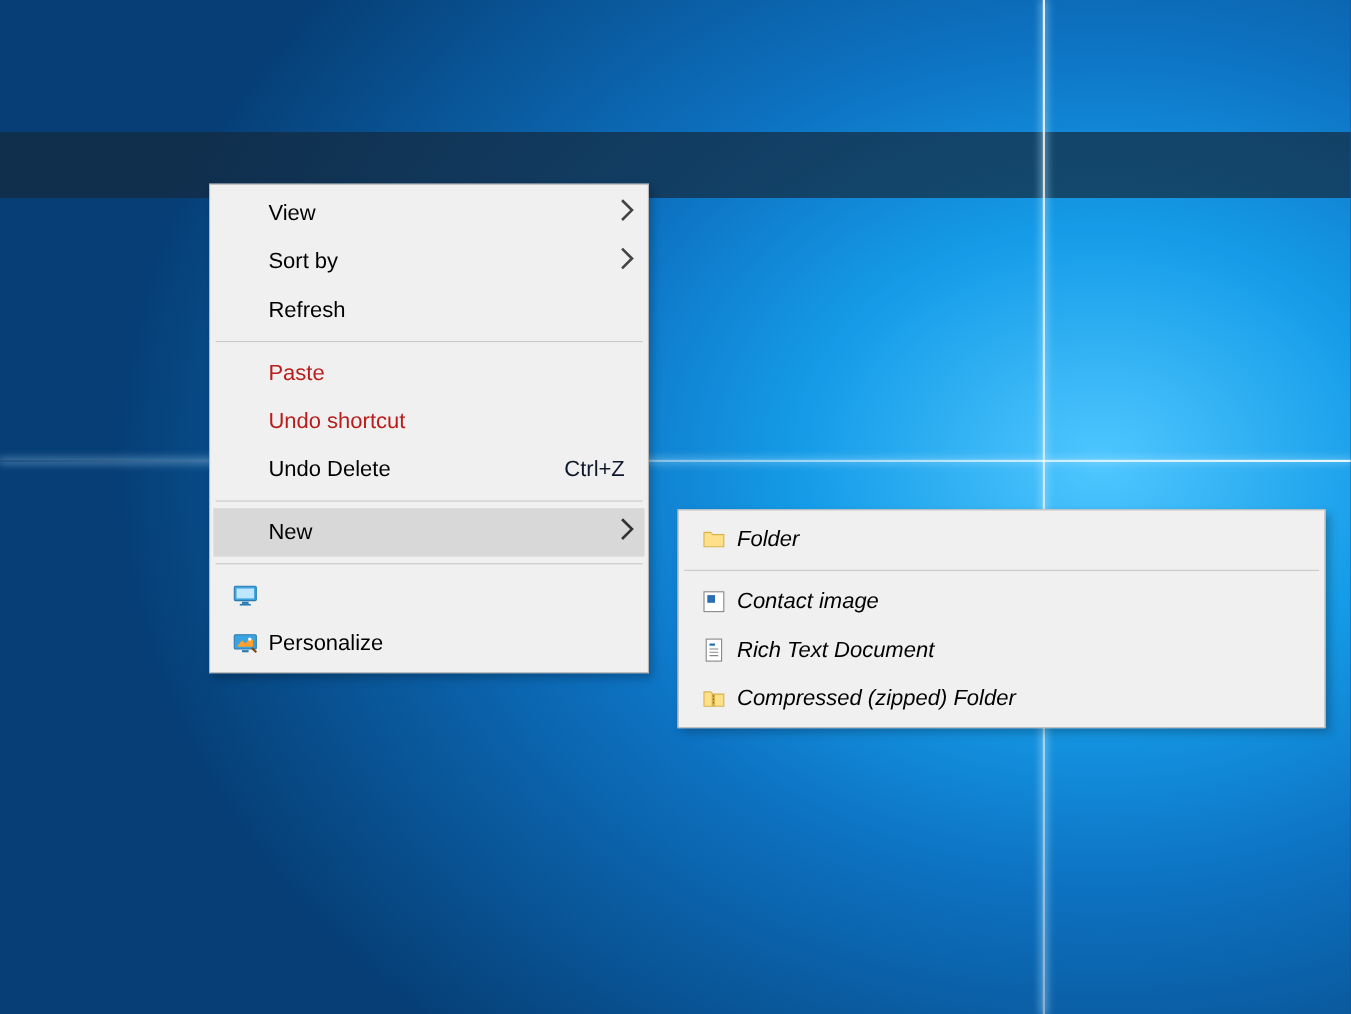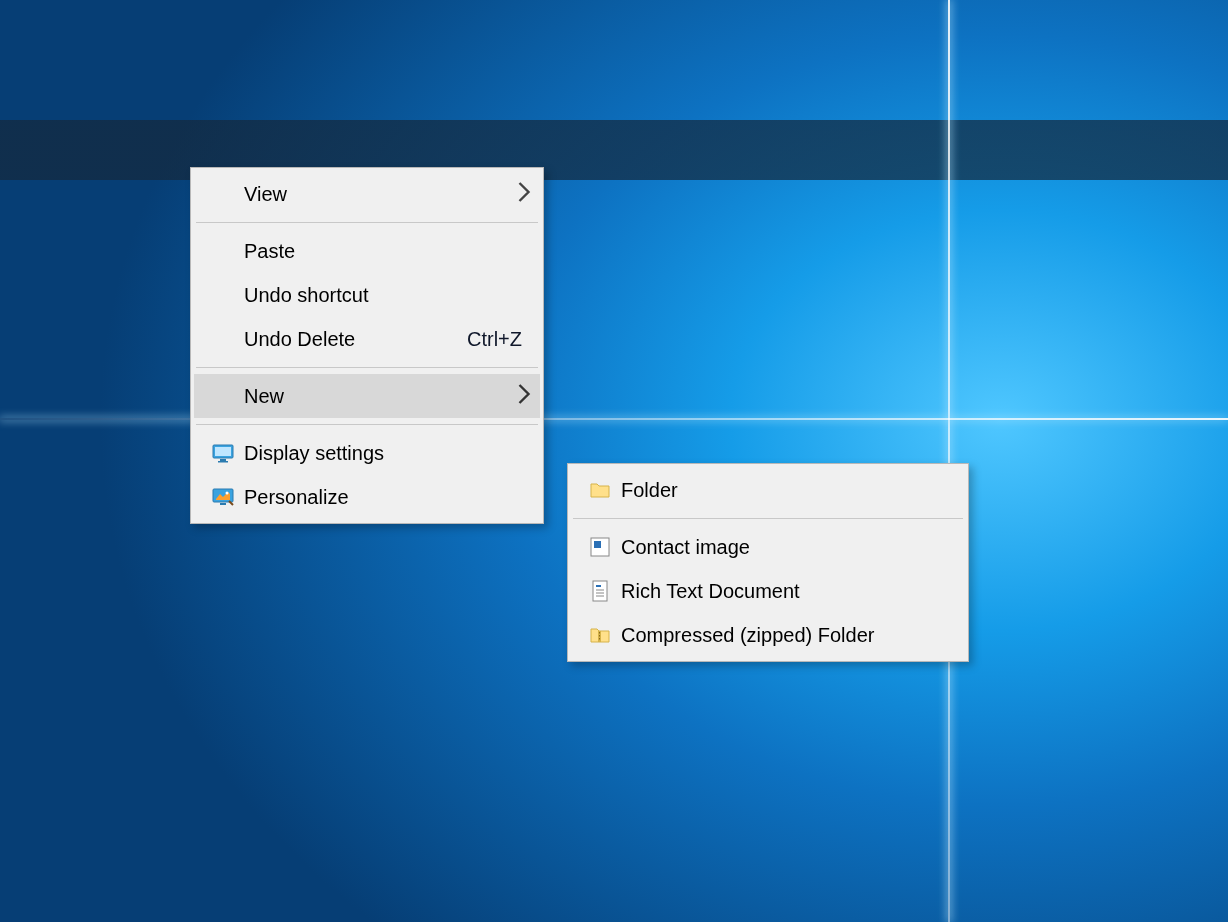--- a/index.html
+++ b/index.html
@@ -30,32 +30,32 @@
 
     .context-menu {
       position: absolute;
       background: #f0f0f0;
       border: 1px solid #b8b8b8;
       box-shadow: 4px 4px 8px rgba(0,0,0,0.25);
       padding: 4px 3px;
       font-size: 20px;
       color: #000;
     }
-    .menu-main { top: 167px; left: 190px; width: 354px; }
-    .menu-sub  { top: 463px; left: 567px; width: 402px; }
+    .menu-main { top: 167px; left: 190px; width: 400px; }
+    .menu-sub  { top: 463px; left: 616px; width: 589px; font-style: italic; }
 
     .menu-item {
       display: flex;
       align-items: center;
       height: 44px;
       padding: 0 10px 0 10px;
       cursor: default;
     }
     .menu-item.highlight { background: #d8d8d8; }
-    .menu-item.disabled { color: #000000; }
+    .menu-item.disabled { color: #b91c1c; }
     .icon-slot {
       width: 38px; display: flex; align-items: center; justify-content: center;
       margin-right: 2px;
     }
     .label { flex: 1; white-space: nowrap; }
     .shortcut { color: #0f172a; margin-left: auto; padding-right: 8px; }
     .chevron { width: 18px; text-align: right; color: #444; }
     .separator {
       height: 1px; background: #c8c8c8;
       margin: 6px 2px;
@@ -72,20 +72,33 @@
 
 <div class="context-menu menu-main">
   <div class="menu-item">
     <span class="icon-slot"></span>
     <span class="label">View</span>
     <span class="chevron">
       <svg class="ic" viewBox="0 0 16 16">
           <path d="M5 2 L11 8 L5 14" fill="none" stroke="#444" stroke-width="1.6"></path>
         </svg>
     </span>
+  </div>
+  <div class="menu-item">
+    <span class="icon-slot"></span>
+    <span class="label">Sort by</span>
+    <span class="chevron">
+      <svg class="ic" viewBox="0 0 16 16">
+          <path d="M5 2 L11 8 L5 14" fill="none" stroke="#444" stroke-width="1.6"></path>
+        </svg>
+    </span>
+  </div>
+  <div class="menu-item">
+    <span class="icon-slot"></span>
+    <span class="label">Refresh</span>
   </div>
 
   <div class="separator"></div>
 
   <div class="menu-item disabled">
     <span class="icon-slot"></span>
     <span class="label">Paste</span>
   </div>
   <div class="menu-item disabled">
     <span class="icon-slot"></span>
@@ -113,21 +126,20 @@
 
   <div class="menu-item">
     <span class="icon-slot">
       <svg class="ic" viewBox="0 0 24 24">
           <rect x="2" y="4" width="20" height="13" rx="1" fill="#3aa3e0" stroke="#2a7bb0"></rect>
           <rect x="4" y="6" width="16" height="9" fill="#bfe6ff"></rect>
           <rect x="9" y="18" width="6" height="2" fill="#2a7bb0"></rect>
           <rect x="7" y="20" width="10" height="1.5" fill="#2a7bb0"></rect>
         </svg>
     </span>
-    <span class="label">Display settings</span>
   </div>
   <div class="menu-item">
     <span class="icon-slot">
       <svg class="ic" viewBox="0 0 24 24">
           <rect x="2" y="4" width="20" height="13" rx="1" fill="#3aa3e0" stroke="#2a7bb0"></rect>
           <path d="M5 14 L9 9 L12 12 L17 7 L19 9 L19 15 L5 15 Z" fill="#ffa02e"></path>
           <circle cx="16" cy="8" r="1.5" fill="#fff"></circle>
           <path d="M18 16 L22 20" stroke="#7a4a1a" stroke-width="2"></path>
           <rect x="9" y="18" width="6" height="2" fill="#2a7bb0"></rect>
         </svg>

